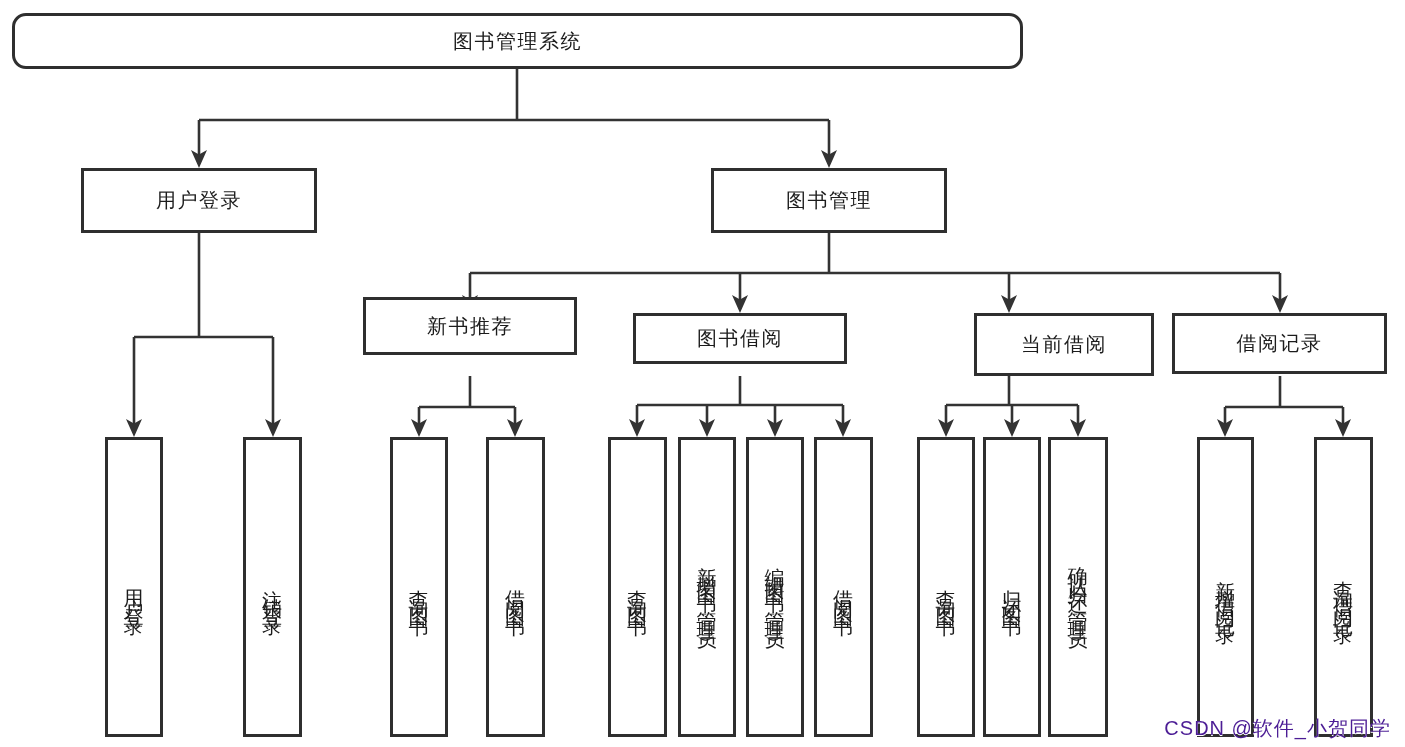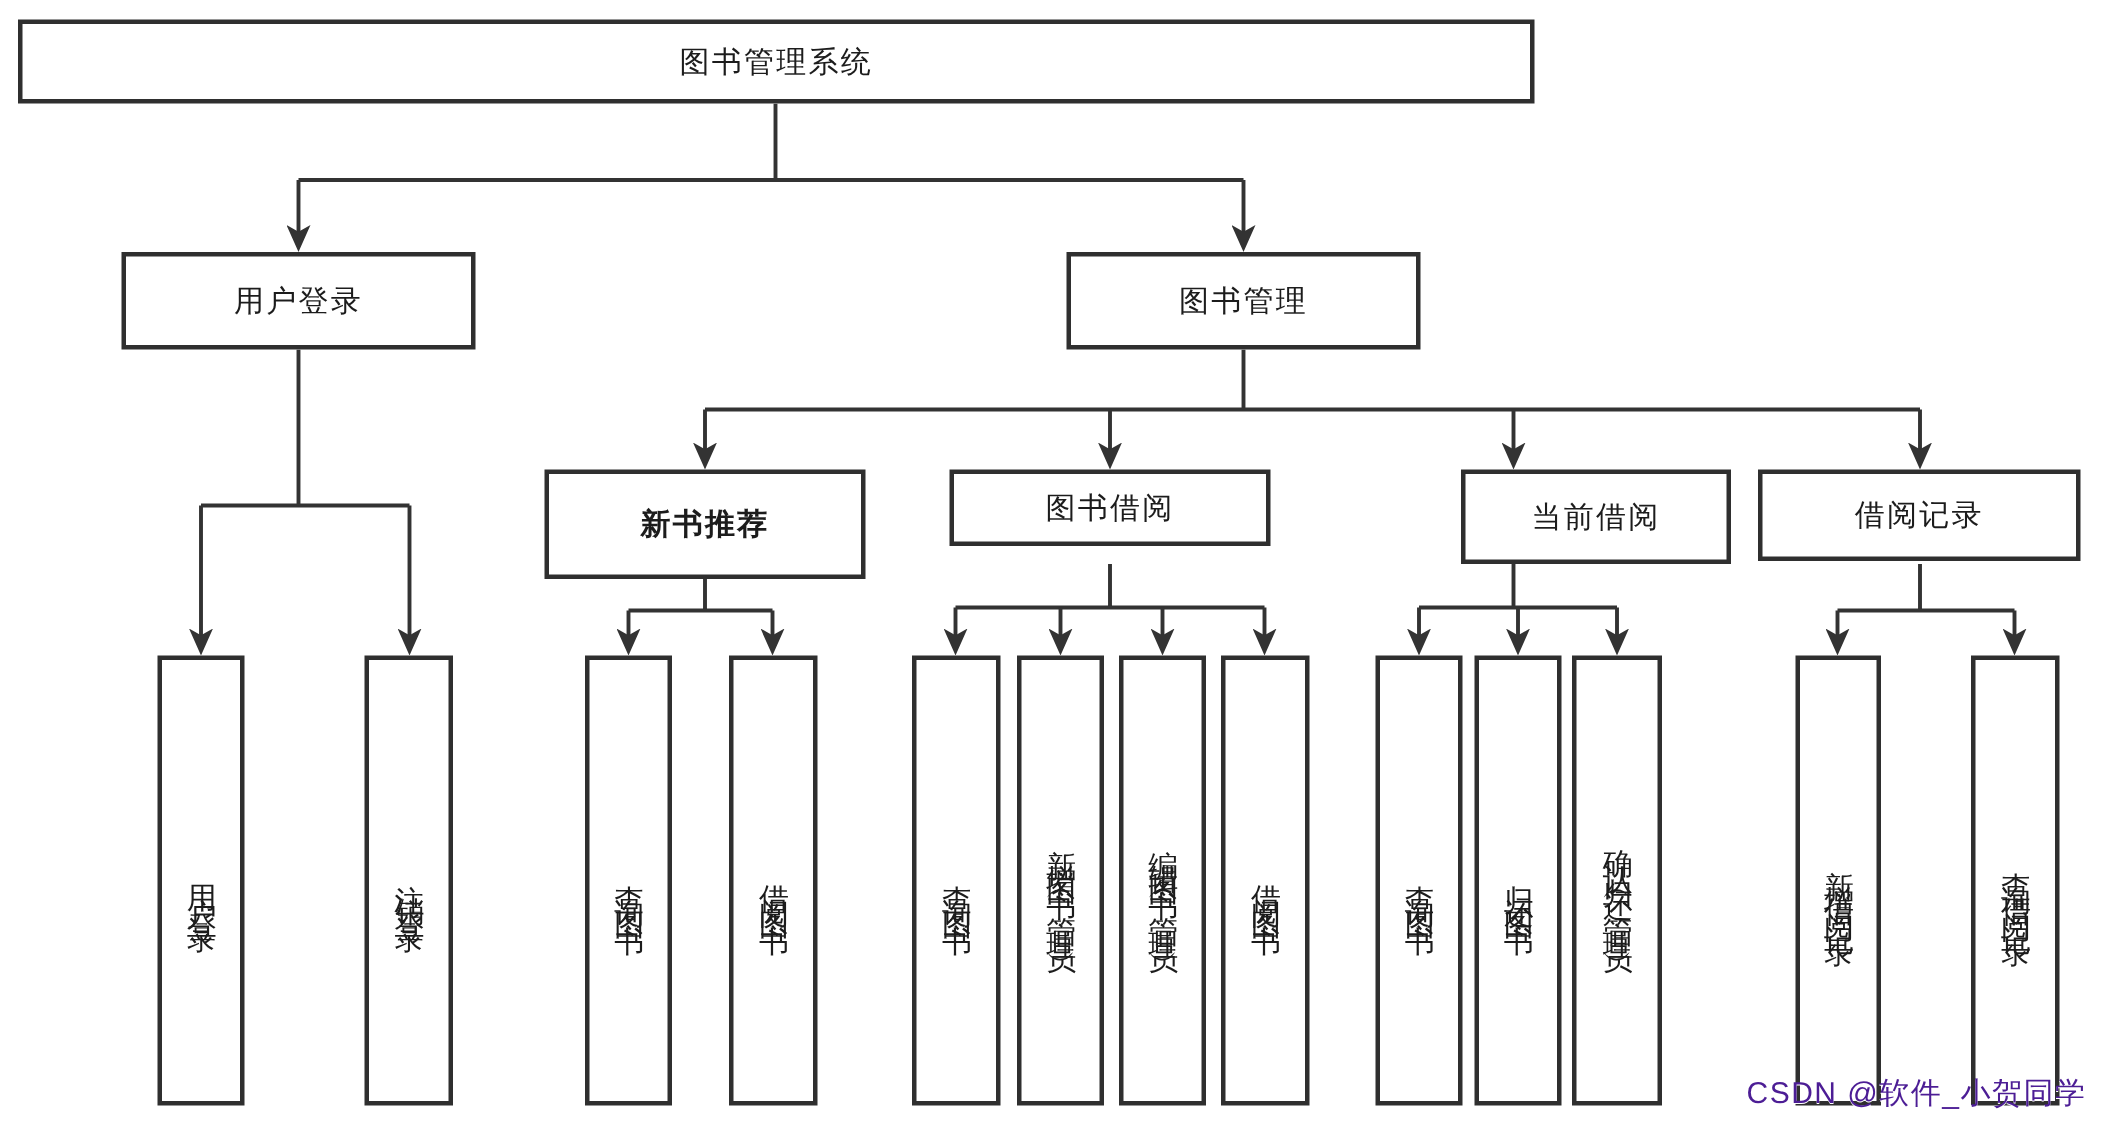--- a/index.html
+++ b/index.html
@@ -117,32 +117,32 @@
     <line class="stem" x1="843" y1="405" x2="843" y2="433" marker-end="url(#arr)"></line>
 
     <line class="stem" x1="946" y1="405" x2="946" y2="433" marker-end="url(#arr)"></line>
     <line class="stem" x1="1012" y1="405" x2="1012" y2="433" marker-end="url(#arr)"></line>
     <line class="stem" x1="1078" y1="405" x2="1078" y2="433" marker-end="url(#arr)"></line>
 
     <line class="stem" x1="1225" y1="407" x2="1225" y2="433" marker-end="url(#arr)"></line>
     <line class="stem" x1="1343" y1="407" x2="1343" y2="433" marker-end="url(#arr)"></line>
   </svg>
 
-  <div class="box" style="left:12px; top:13px; width:1011px; height:56px;">
+  <div class="box" style="left:12px; top:13px; width:1011px; height:56px;border-radius:14px;">
     <span>图书管理系统</span>
   </div>
 
   <div class="box" style="left:81px; top:168px; width:236px; height:65px;">
     <span>用户登录</span>
   </div>
   <div class="box" style="left:711px; top:168px; width:236px; height:65px;">
     <span>图书管理</span>
   </div>
 
-  <div class="box" style="left:363px; top:313px; width:214px; height:73px;font-weight:bold;">
+  <div class="box" style="left:363px; top:297px; width:214px; height:58px;">
     <span>新书推荐</span>
   </div>
   <div class="box" style="left:633px; top:313px; width:214px; height:51px;">
     <span>图书借阅</span>
   </div>
   <div class="box" style="left:950px; top:313px; width:180px; height:63px;margin-left:24px;">
     <span>当前借阅</span>
   </div>
   <div class="box" style="left:1172px; top:313px; width:215px; height:61px;">
     <span>借阅记录</span>

